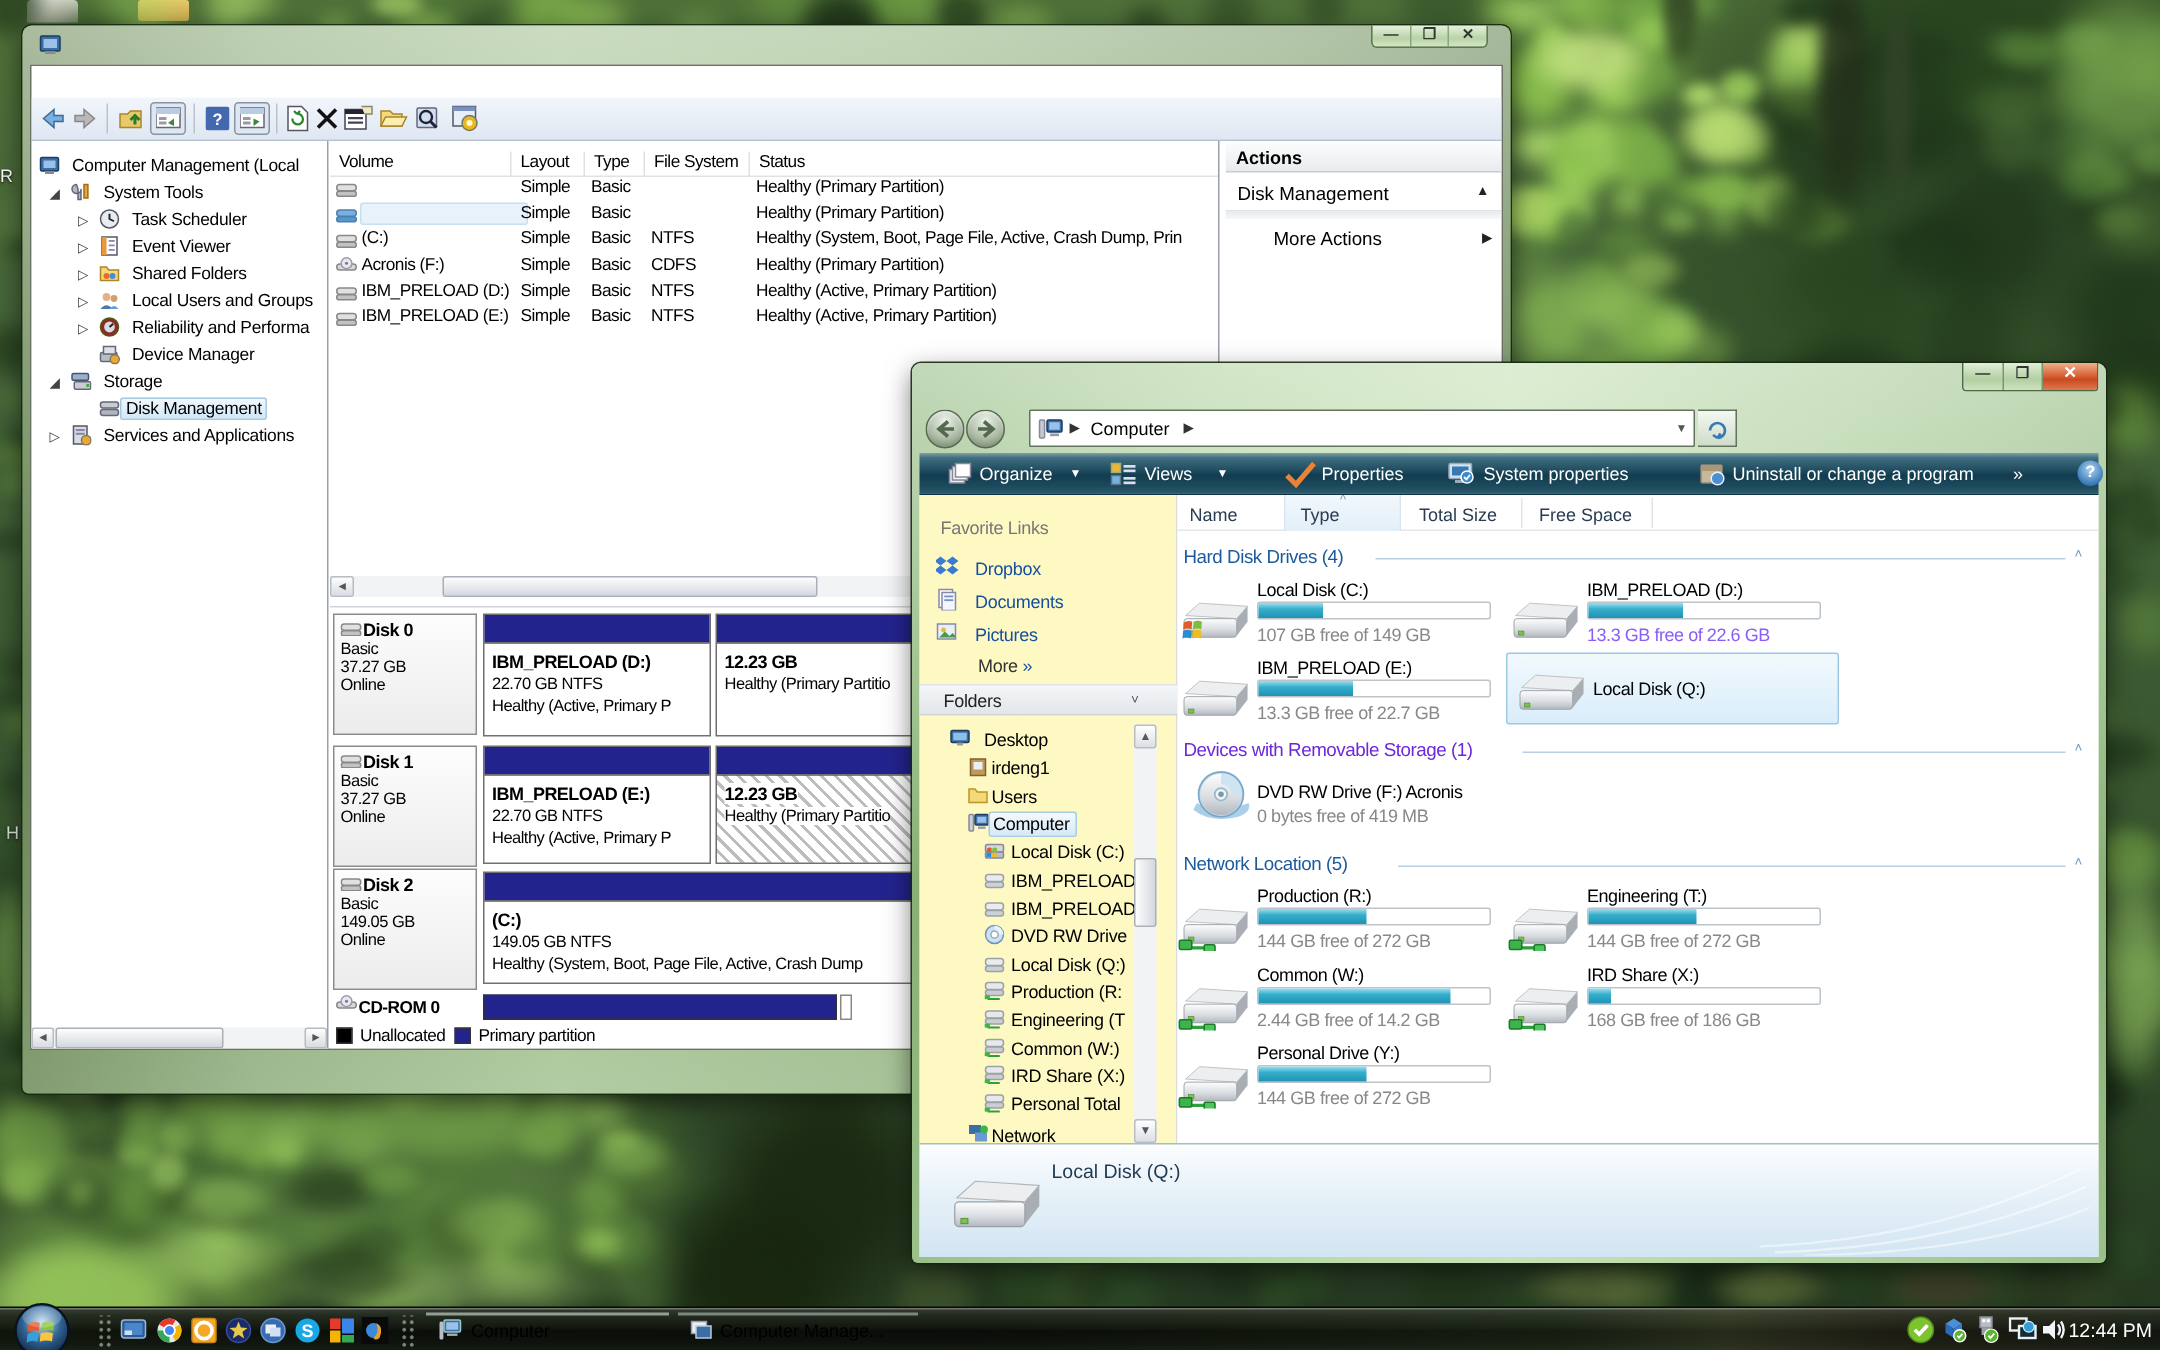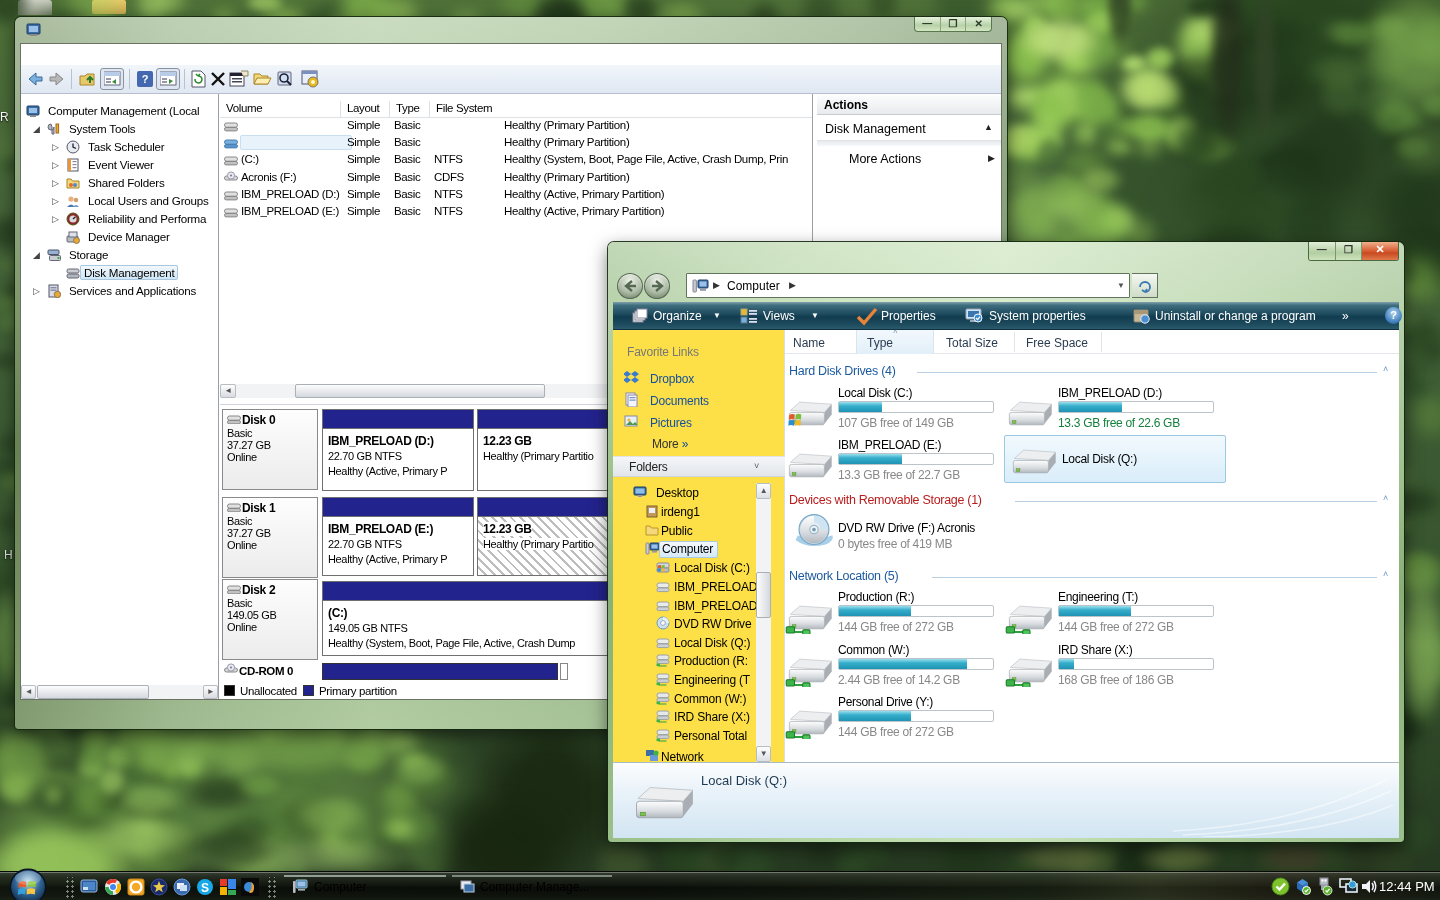--- a/index.html
+++ b/index.html
@@ -573,20 +573,21 @@
  <div class="a" style="left:16px;top:0;width:112px;height:14px;background:linear-gradient(180deg,#fdfdfd,#d4d8de);border:1px solid #aab0b8;border-radius:2px"></div>
  <div class="a" style="left:182px;top:0;width:15px;height:14px;background:linear-gradient(180deg,#fefefe,#d8dbe0);border:1px solid #b8bcc4;border-radius:2px;font-size:8px;text-align:center;line-height:12px;color:#555">►</div>
         </div>
       </div>
   <div id="cmvol" class="a">
         <div class="a" style="left:0;top:7px;width:593px;height:17px;border-bottom:1px solid #e0e3e6"></div>
         <div class="vh" style="left:0px;width:120px;border-left:none;">Volume</div>
         <div class="vh" style="left:120px;width:49px;">Layout</div>
         <div class="vh" style="left:169px;width:40px;">Type</div>
         <div class="vh" style="left:209px;width:70px;">File System</div>
+        <div class="vh" style="left:279px;width:314px;">Status</div>
         <div class="vrow" style="left:0;top:24px;width:593px">
           <svg class="a" width="14" height="14" style="left:4px;top:1px">
             <rect x="0.5" y="4" width="13" height="4.2" rx="2" fill="#e0e0e0" stroke="#888"></rect>
             <rect x="0.5" y="8.5" width="13" height="3.4" rx="1.6" fill="#c2c2c2" stroke="#888"></rect>
           </svg>
           <span style="left:21px;width:102px;overflow:hidden;display:inline-block"></span>
           <span style="left:127px">Simple</span>
           <span style="left:174px">Basic</span>
           <span style="left:214px"></span>
           <span style="left:284px;width:306px;overflow:hidden;display:inline-block;white-space:nowrap">Healthy (Primary Partition)</span>
@@ -792,21 +793,21 @@
         <rect x="1" y="3" width="14" height="12" rx="1" fill="#c8b89a" stroke="#887"></rect>
         <rect x="1" y="3" width="14" height="4" fill="#a89878"></rect>
         <circle cx="12" cy="12" r="4.2" fill="#4a90d0" stroke="#eef"></circle>
       </svg>
   <span class="a" style="left:542px;top:7px">Uninstall or change a program</span>
   <span class="a" style="left:729px;top:7px">»</span>
   <div class="a" style="left:772px;top:5px;width:17px;height:17px;border-radius:50%;background:radial-gradient(circle at 50% 35%,#aed4f0,#3a7ab8 70%,#2a5a90);color:#fff;font-size:11px;font-weight:bold;text-align:center;line-height:17px">?</div>
  </div>
 
  <div id="exin" class="a" style="left:5px;top:88px;width:786px;height:508px;background:#fff;overflow:hidden">
-  <div id="exsb" class="a" style="left:0;top:0;width:172px;height:432px;background:#fde047;border-right:1px solid #d8dde2;letter-spacing:-0.2px">
+  <div id="exsb" class="a" style="left:0;top:0;width:172px;height:432px;background:#fef9c3;border-right:1px solid #d8dde2;letter-spacing:-0.2px">
         <span class="a" style="left:14px;top:15px;color:#777;font-size:12px">Favorite Links</span>
         <svg class="a" style="left:11px;top:40px" width="15" height="15">
           <path d="M3 2 L7 5 L3 8 L-1 5 Z M11 2 L15 5 L11 8 L7 5 Z M3 8 L7 11 L3 14 L-1 11 Z M11 8 L15 11 L11 14 L7 11 Z" transform="translate(0,-1)" fill="#3a7ad0"></path>
         </svg>
         <span class="a" style="left:37px;top:42px;color:#1550a0">Dropbox</span>
         <svg class="a" style="left:11px;top:62px" width="15" height="15">
           <rect x="2" y="1" width="9" height="12" fill="#fff" stroke="#88a"></rect>
           <rect x="4" y="3" width="9" height="12" fill="#f4f6ff" stroke="#88a"></rect>
           <rect x="5.5" y="5" width="6" height="1.2" fill="#7a90c0"></rect>
           <rect x="5.5" y="7.5" width="6" height="1.2" fill="#7a90c0"></rect>
@@ -830,21 +831,21 @@
         </svg>
         <span class="a" style="left:43px;top:156px;color:#000;white-space:nowrap;">Desktop</span>
         <svg class="a" style="left:32px;top:174px" width="14" height="14">
           <rect x="2" y="2" width="10" height="11" fill="#c09858" stroke="#806030"></rect>
           <rect x="4" y="4" width="6" height="5" fill="#e8f0f8"></rect>
         </svg>
         <span class="a" style="left:48px;top:175px;color:#000;white-space:nowrap;">irdeng1</span>
         <svg class="a" style="left:32px;top:193px" width="14" height="14">
           <path d="M1 3 L5 3 L6.5 5 L13 5 L13 12 L1 12 Z" fill="#f4d87a" stroke="#b8962a"></path>
         </svg>
-        <span class="a" style="left:48px;top:194px;color:#000;white-space:nowrap;">Public</span>
+        <span class="a" style="left:48px;top:194px;color:#000;white-space:nowrap;">Users</span>
         <svg class="a" style="left:32px;top:211px" width="14" height="14">
           <rect x="1" y="2" width="3" height="11" rx=".8" fill="#c8ced4" stroke="#889"></rect>
           <rect x="5" y="2" width="9" height="7" rx="1" fill="#3a6ea5" stroke="#1c3c60"></rect>
           <rect x="6.5" y="3.5" width="6" height="4" fill="#9cc0e8"></rect>
           <rect x="7" y="10" width="5" height="1.6" fill="#99a"></rect>
         </svg>
         <span class="a" style="left:48px;top:212px;color:#000;white-space:nowrap;background:linear-gradient(180deg,#f4f9fd,#d5e9f8);border:1px solid #a8cbe2;border-radius:2px;padding:0 4px 1px 2px;margin:-1px 0 0 -2px;">Computer</span>
         <svg class="a" style="left:43px;top:230px" width="14" height="14">
           <rect x="1" y="3" width="12" height="5" rx="1.4" fill="#d4d8dc" stroke="#889"></rect>
           <rect x="1" y="8" width="12" height="4" rx="1.2" fill="#b8bec4" stroke="#889"></rect>
@@ -958,41 +959,41 @@
         <svg class="a" style="left:220px;top:45px" width="50" height="31" viewBox="0 0 48 30">
   <path d="M5 11 L14 3 L45 5 L38 13 Z" fill="#eceef0" stroke="#b0b4b8" stroke-width=".5"></path>
   <path d="M38 13 L45 5 L45 15 L38 24 Z" fill="#a8aeb4"></path>
   <rect x="4" y="13" width="34" height="12" rx="2" fill="url(#gfront)" stroke="#9aa0a6" stroke-width=".6"></rect>
   <rect x="7" y="21" width="3.4" height="2.6" fill="#7cc24a" stroke="#4a8a2a" stroke-width=".4"></rect>
         </svg>
         <span class="a" style="left:273px;top:32px;color:#000">IBM_PRELOAD (D:)</span>
         <div class="a" style="left:273px;top:47px;width:156px;height:12px;border:1px solid #bcc4ca;border-radius:2px;background:#fff">
           <div style="width:41%;height:100%;background:linear-gradient(180deg,#9adfee,#35aecb 40%,#1f93b4)"></div>
         </div>
-        <span class="a" style="left:273px;top:62px;color:#15803d">13.3 GB free of 22.6 GB</span>
+        <span class="a" style="left:273px;top:62px;color:#8b5cf6">13.3 GB free of 22.6 GB</span>
         <svg class="a" style="left:0px;top:97px" width="50" height="31" viewBox="0 0 48 30">
   <path d="M5 11 L14 3 L45 5 L38 13 Z" fill="#eceef0" stroke="#b0b4b8" stroke-width=".5"></path>
   <path d="M38 13 L45 5 L45 15 L38 24 Z" fill="#a8aeb4"></path>
   <rect x="4" y="13" width="34" height="12" rx="2" fill="url(#gfront)" stroke="#9aa0a6" stroke-width=".6"></rect>
   <rect x="7" y="21" width="3.4" height="2.6" fill="#7cc24a" stroke="#4a8a2a" stroke-width=".4"></rect>
         </svg>
         <span class="a" style="left:53px;top:84px;color:#000">IBM_PRELOAD (E:)</span>
         <div class="a" style="left:53px;top:99px;width:156px;height:12px;border:1px solid #bcc4ca;border-radius:2px;background:#fff">
           <div style="width:41%;height:100%;background:linear-gradient(180deg,#9adfee,#35aecb 40%,#1f93b4)"></div>
         </div>
         <span class="a" style="left:53px;top:114px;color:#888">13.3 GB free of 22.7 GB</span>
         <div class="a" style="left:219px;top:81px;width:222px;height:48px;background:linear-gradient(180deg,#f2f9fd,#d9edfa);border:1px solid #9cc8e4;border-radius:2px"></div>
         <svg class="a" style="left:224px;top:93px" width="50" height="31" viewBox="0 0 48 30">
   <path d="M5 11 L14 3 L45 5 L38 13 Z" fill="#eceef0" stroke="#b0b4b8" stroke-width=".5"></path>
   <path d="M38 13 L45 5 L45 15 L38 24 Z" fill="#a8aeb4"></path>
   <rect x="4" y="13" width="34" height="12" rx="2" fill="url(#gfront)" stroke="#9aa0a6" stroke-width=".6"></rect>
   <rect x="7" y="21" width="3.4" height="2.6" fill="#7cc24a" stroke="#4a8a2a" stroke-width=".4"></rect>
         </svg>
         <span class="a" style="left:277px;top:98px;color:#000">Local Disk (Q:)</span>
-        <span class="a" style="left:4px;top:139px;color:#b91c1c;font-size:12.5px">Devices with Removable Storage (1)</span>
+        <span class="a" style="left:4px;top:139px;color:#6d28d9;font-size:12.5px">Devices with Removable Storage (1)</span>
         <div class="a" style="left:230px;top:147px;width:362px;height:1px;background:#b8cfe4"></div>
         <span class="a" style="left:598px;top:139px;color:#6a98c4;font-size:9px">˄</span>
         <svg class="a" style="left:6px;top:156px" width="46" height="46" viewBox="0 0 40 40">
   <path d="M4 26 Q14 34 30 30 Q38 27 36 22 L30 24 Q16 28 6 22 Z" fill="#aacfe8"></path>
   <circle cx="20" cy="17" r="13" fill="#bfd9ea" stroke="#7aa8c8"></circle>
   <circle cx="20" cy="17" r="12" fill="url(#gfront)"></circle>
   <path d="M20 5 A12 12 0 0 1 32 17 L26 17 A6 6 0 0 0 20 11 Z" fill="#cfe4f2"></path>
   <circle cx="20" cy="17" r="3.6" fill="#eef4f8" stroke="#9ab8cc"></circle>
           <circle cx="20" cy="17" r="1.6" fill="#7a98ac"></circle>
         </svg>

